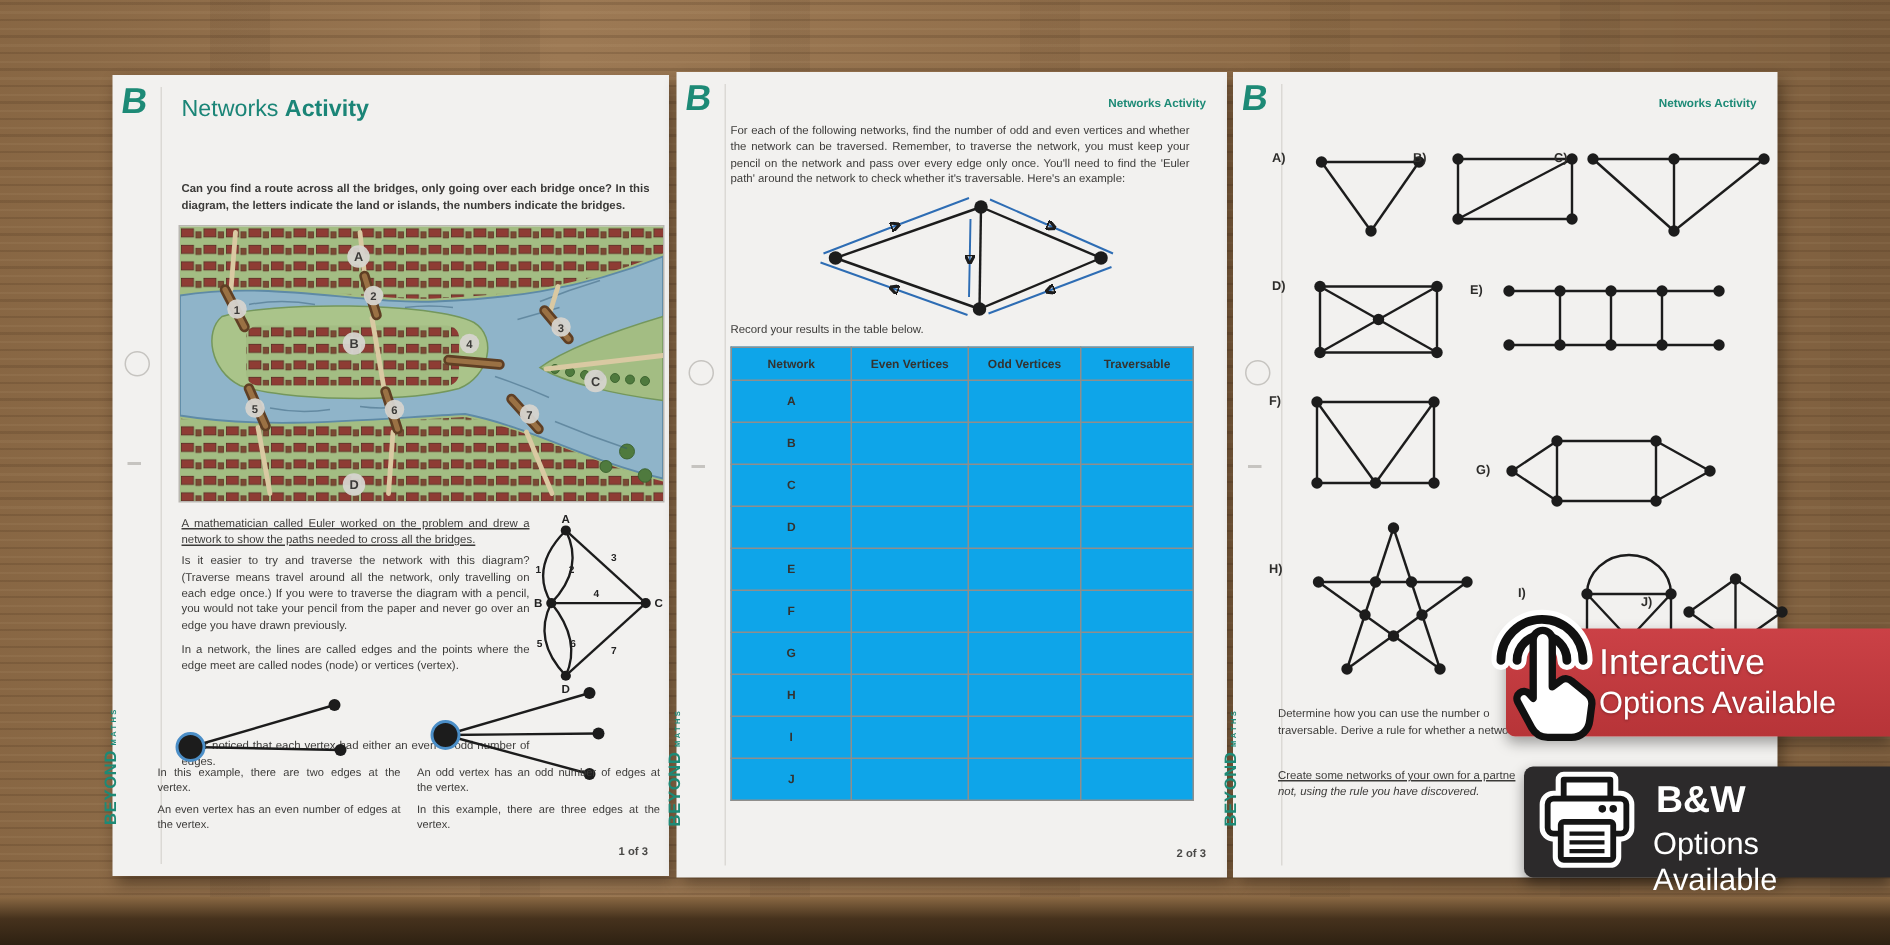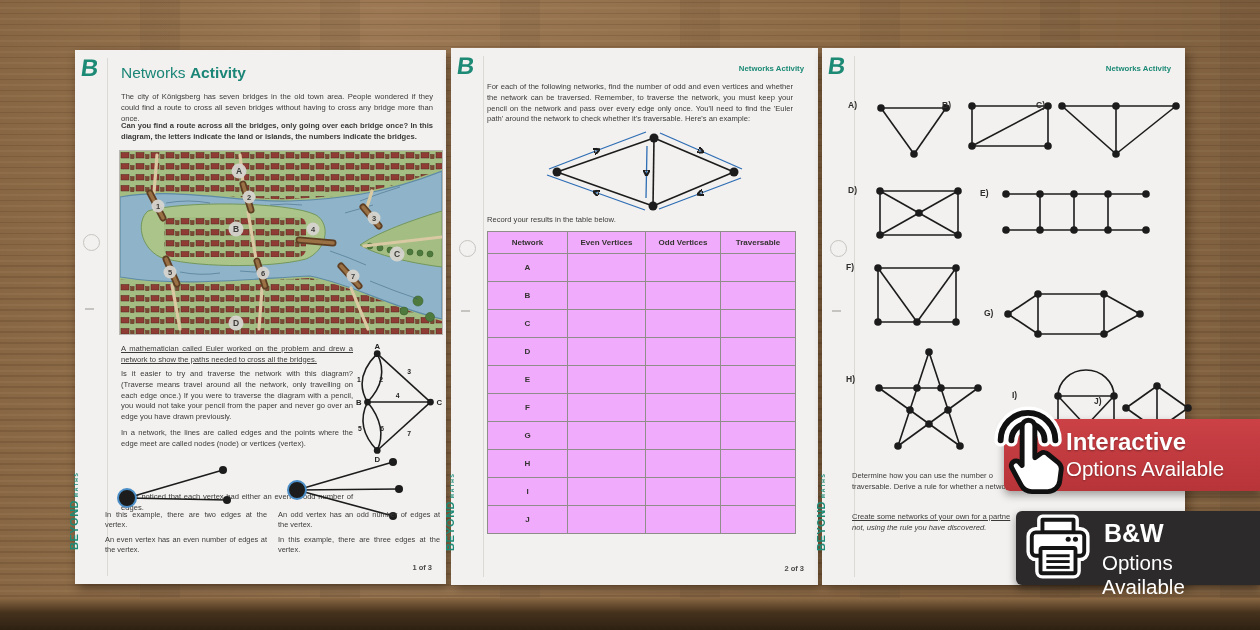--- a/index.html
+++ b/index.html
@@ -33,36 +33,36 @@
   
   .p1-title{position:absolute;left:46px;top:14px;font-size:15.5px;color:#1b8577;}
   .p1-title .t2{font-weight:800;}
   .map{position:absolute;left:44px;top:100px;width:322px;height:183px;border:1px solid #b9b7b2;}
   .euler{position:absolute;left:278px;top:292px;width:92px;height:124px;}
   .ex-svg{position:absolute;}
   .cap{position:absolute;width:162px;font-size:7.4px;line-height:1.4;color:#3b3a38;text-align:justify;}
   .cap p{margin:2px 0 4px 0;}
   
   .example-net{position:absolute;left:78px;top:82px;width:230px;height:85px;}
-  table.wtable{position:absolute;left:36px;top:183px;border-collapse:collapse;background:#f0abfc;}
+  table.wtable{position:absolute;left:36px;top:183px;border-collapse:collapse;background:#0ea5e9;}
   .wtable th,.wtable td{border:1px solid #908e8b;font-size:8px;color:#343330;text-align:center;padding:0;}
   .wtable th{height:21px;font-weight:700;}
   .wtable td{height:27px;}
   .wtable td.lbl{font-weight:700;}
   
   .tile{position:absolute;}
   .tile .nlabel{position:absolute;left:0;top:2px;font-size:8.5px;font-weight:700;color:#2e2d2b;}
   .tile svg{position:absolute;left:18px;top:0;}
   .net line,.net path{stroke:#1c1c1c;stroke-width:1.6;fill:none;}
   .net circle{fill:#1c1c1c;}
   .p3txt{position:absolute;left:30px;width:312px;font-size:7.6px;line-height:1.35;color:#3b3a38;}
   
   .badge{position:absolute;color:#fff;}
   #badge-red{left:1004px;top:419px;width:256px;height:72px;background:linear-gradient(180deg,#cb4146,#b73438);border-radius:6px 0 0 6px;box-shadow:0 4px 9px rgba(0,0,0,.35);}
-  #badge-red .t1{position:absolute;left:62px;top:9px;font-size:24px;font-weight:700;text-shadow:0 1px 2px rgba(0,0,0,.35);}
+  #badge-red .t1{position:absolute;left:62px;top:9px;font-size:24px;font-weight:400;text-shadow:0 1px 2px rgba(0,0,0,.35);}
   #badge-red .t2{position:absolute;left:62px;top:38px;font-size:20.5px;font-weight:400;text-shadow:0 1px 2px rgba(0,0,0,.3);}
   #badge-bw{left:1016px;top:511px;width:244px;height:74px;background:#2c2a2b;border-radius:6px 0 0 6px;box-shadow:0 4px 9px rgba(0,0,0,.4);}
   #badge-bw .t1{position:absolute;left:88px;top:8px;font-size:25px;font-weight:800;}
   #badge-bw .t2{position:absolute;left:86px;top:40px;font-size:20.5px;font-weight:400;}
   #hand-icon{position:absolute;left:984px;top:396px;width:88px;height:112px;z-index:6;}
   #printer-icon{position:absolute;left:1024px;top:514px;width:68px;height:66px;z-index:6;}
   .badge{z-index:5;}
   svg text{font-family:"Liberation Sans",sans-serif;}
 </style>
 </head>
@@ -73,21 +73,20 @@
   <div class="blogo">B</div>
   <div class="punch"></div>
   <div class="dash"></div>
   <div class="brand-vert">
     <span class="big">BEYOND</span><span class="small">MATHS</span>
   </div>
 
   <div class="p1-title">
     <span class="t1">Networks </span><span class="t2">Activity</span>
   </div>
-  <div class="txt" style="left:46px;top:42px;width:312px;">The city of Königsberg has seven bridges in the old town area. People wondered if they could find a route to cross all seven bridges without having to cross any bridge more than once.</div>
   <div class="txt bold" style="left:46px;top:71px;width:312px;">Can you find a route across all the bridges, only going over each bridge once? In this diagram, the letters indicate the land or islands, the numbers indicate the bridges.</div>
 
   <svg class="map" viewBox="0 0 322 183">
     <defs>
       <pattern id="hp" width="15" height="11" patternUnits="userSpaceOnUse">
         <rect width="15" height="11" fill="#a3bd83"></rect>
         <rect x="1" y="1.5" width="8" height="5.5" fill="#8e3c34" stroke="#55231e" stroke-width="0.5"></rect>
         <rect x="10.5" y="3.5" width="3.6" height="4.2" fill="#7b4a33" stroke="#55231e" stroke-width="0.4"></rect>
       </pattern>
     </defs>

